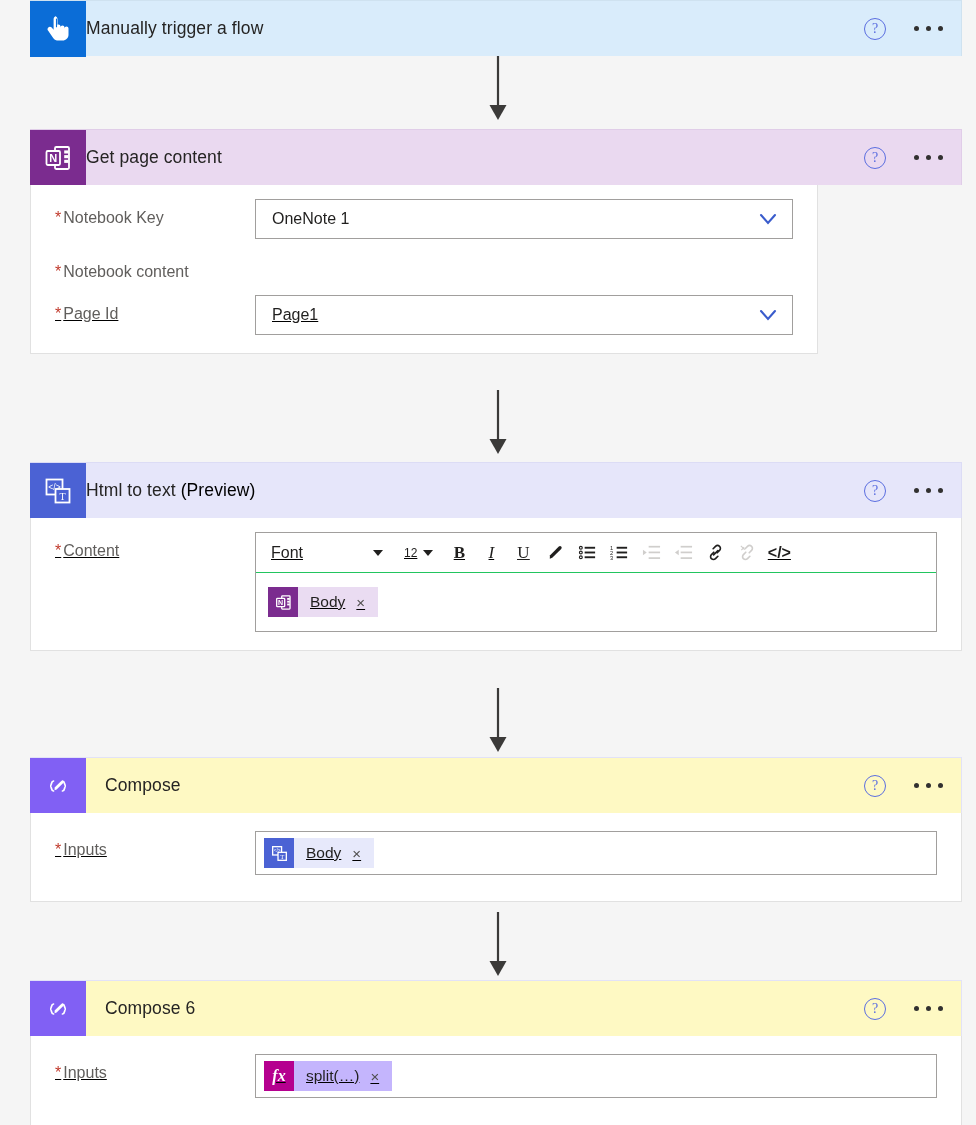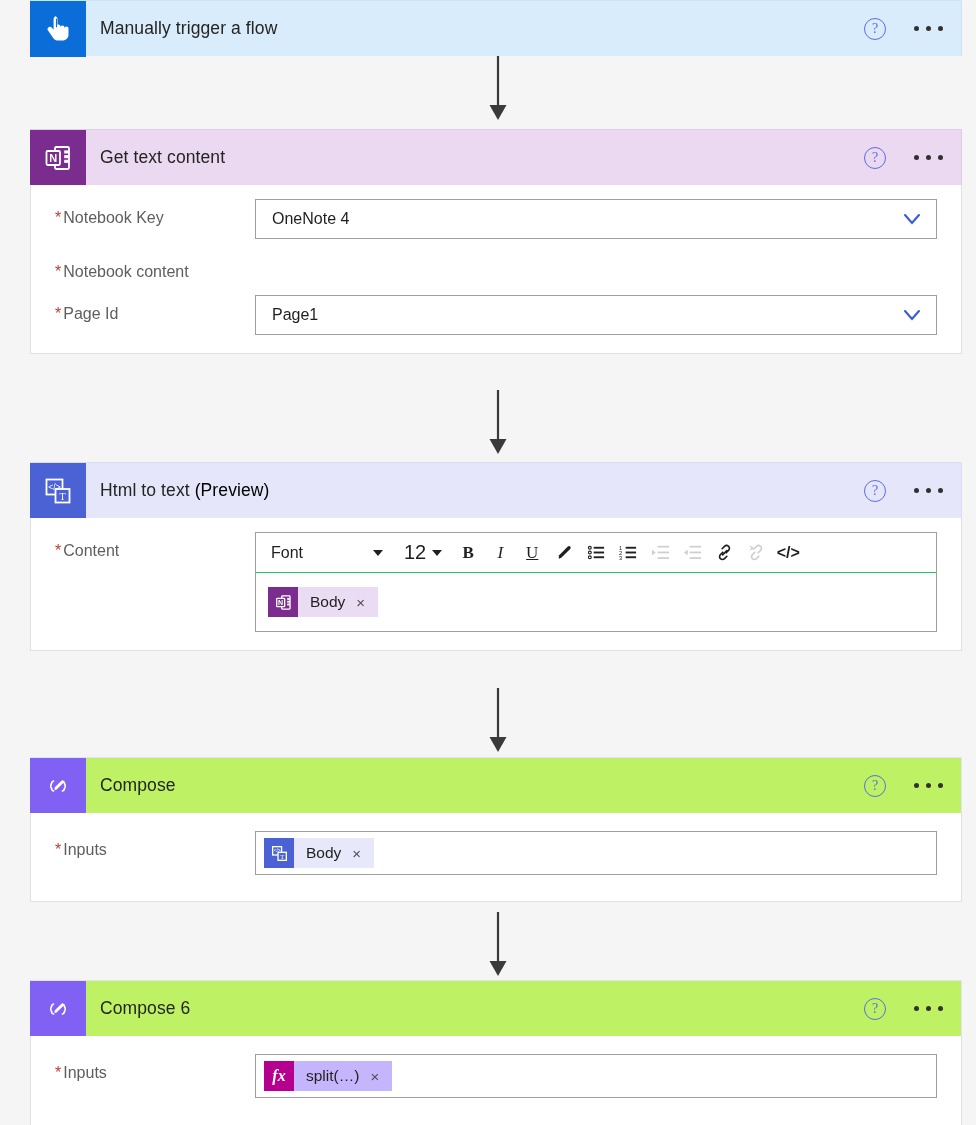--- a/index.html
+++ b/index.html
@@ -29,35 +29,35 @@
     position: relative;
     display: flex;
     align-items: center;
     height: 56px;
     border: 1px solid #e1e1e1;
     border-bottom: none;
   }
   .card-header.trigger { background: #d9ecfb; border-color: #cfe2f0; }
   .card-header.onenote { background: #ead9f0; border-color: #e0cde8; }
   .card-header.html    { background: #e6e6fa; border-color: #dcdcf5; }
-  .card-header.compose { background: #bef264; border-color: #e2e2f7; }
+  .card-header.compose { background: #fef9c3; border-color: #e2e2f7; gap: 19px; }
 
   .card-icon {
     width: 56px; height: 56px;
     flex: 0 0 56px;
     display: flex; align-items: center; justify-content: center;
     margin-left: -1px; margin-top: -1px; margin-bottom: -1px;
   }
   .ic-trigger { background: #0b6dd7; }
   .ic-onenote { background: #7b2c8f; }
   .ic-html    { background: #4b62d4; }
   .ic-compose { background: #8160f4; }
 
   .card-title {
-    margin-left: 14px;
+    margin-left: 0;
     font-size: 17.5px;
     color: #252423;
     letter-spacing: .1px;
     white-space: nowrap;
   }
   .card-title .muted { color: #000000; }
 
   .hdr-actions {
     position: absolute; right: 14px; top: 0; bottom: 0;
     display: flex; align-items: center; gap: 24px;
@@ -78,21 +78,21 @@
   }
   .ellipsis i { width: 5px; height: 5px; border-radius: 50%; background: #323130; display: block; }
 
   
   .card-body { padding: 14px 24px 18px 24px; }
   .row {
     display: flex;
     align-items: flex-start;
     margin-bottom: 14px;
   }
-  .row:last-child { margin-bottom: 0; }
+  .row:last-child { margin-bottom: 0; text-decoration: underline; }
   .field-label {
     width: 200px;
     flex: 0 0 200px;
     font-size: 16px;
     color: #605e5c;
     padding-top: 10px;
     white-space: nowrap;
   }
   .req { color: #c0392b; margin-right: 2px; }
 
@@ -132,21 +132,21 @@
     width: 132px; height: 34px;
     margin: 0 2px;
     padding: 0 8px 0 10px;
     font-size: 16px; color: #201f1e;
     border: 1px solid transparent;
     cursor: pointer;
   }
   .tb-size {
     display: flex; align-items: center; gap: 6px;
     height: 34px; margin: 0 2px; padding: 0 7px;
-    font-size: 20px; color: #201f1e;
+    font-size: 12px; color: #201f1e;
     border: 1px solid transparent;
     cursor: pointer;
   }
   .caret { width: 0; height: 0; border-left: 5px solid transparent; border-right: 5px solid transparent; border-top: 6px solid #201f1e; }
   .tb-btn {
     width: 32px; height: 34px;
     display: flex; align-items: center; justify-content: center;
     font-size: 17px; color: #201f1e;
     cursor: pointer;
     border: 1px solid transparent;
@@ -235,41 +235,41 @@
         <svg width="32" height="32" viewBox="0 0 32 32">
           <rect x="13" y="5" width="14" height="22" rx="1.2" fill="none" stroke="#ffffff" stroke-width="1.8"></rect>
           <rect x="22.2" y="8.4" width="4.3" height="3.1" fill="#ffffff"></rect>
           <rect x="22.2" y="13.1" width="4.3" height="3.1" fill="#ffffff"></rect>
           <rect x="22.2" y="17.8" width="4.3" height="3.1" fill="#ffffff"></rect>
           <rect x="4.5" y="9" width="13.5" height="14" rx="1.2" fill="#7b2c8f" stroke="#ffffff" stroke-width="1.8"></rect>
           <text x="11.2" y="20.2" font-family="Liberation Sans, sans-serif" font-size="11" font-weight="bold" fill="#ffffff" text-anchor="middle">N</text>
         </svg>
       </div>
       <div class="card-title">
-        <span>Get text content</span>
+        <span>Get page content</span>
       </div>
       <div class="hdr-actions">
         <div class="help-icon">?</div>
         <div class="ellipsis">
           <i></i>
             <i></i>
             <i></i>
         </div>
       </div>
     </div>
-    <div class="card" style="position:relative; left:0; top:0; width:932px;">
+    <div class="card" style="position:relative; left:0; top:0; width:788px;">
       <div class="card-body">
 
         <div class="row">
           <div class="field-label">
             <span class="req">*</span><span>Notebook Key</span>
           </div>
           <div class="control">
             <div class="dropdown">
-              <span>OneNote 4</span>
+              <span>OneNote 1</span>
               <span class="chev">
                 <svg width="20" height="20" viewBox="0 0 20 20">
                   <path d="M3 6 L10 14 L17 6" fill="none" stroke="#3a5ccc" stroke-width="2.1" stroke-linecap="round"></path>
                 </svg>
               </span>
             </div>
           </div>
         </div>
 
         <div class="row">

